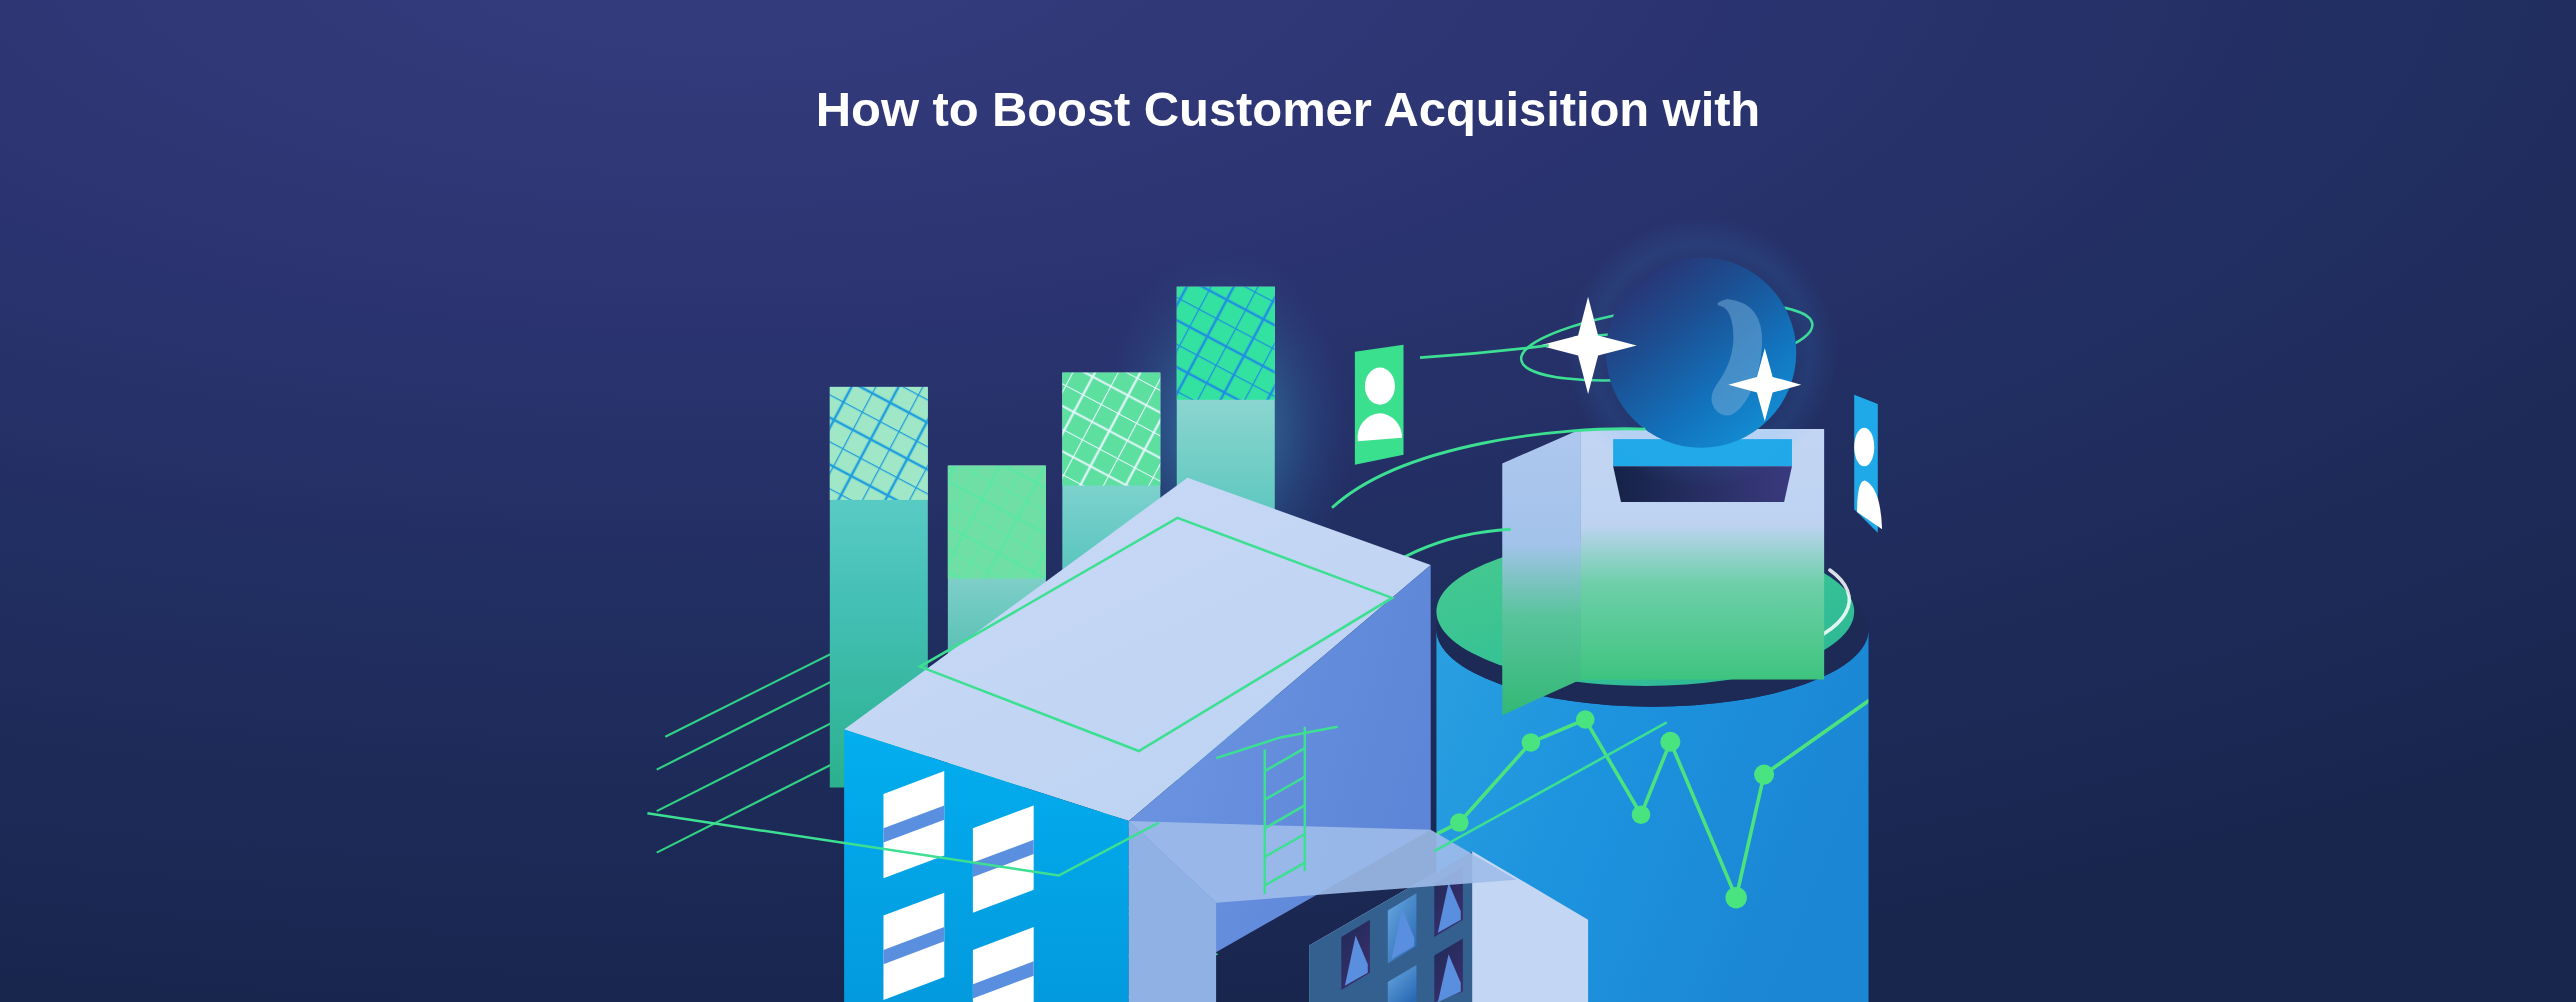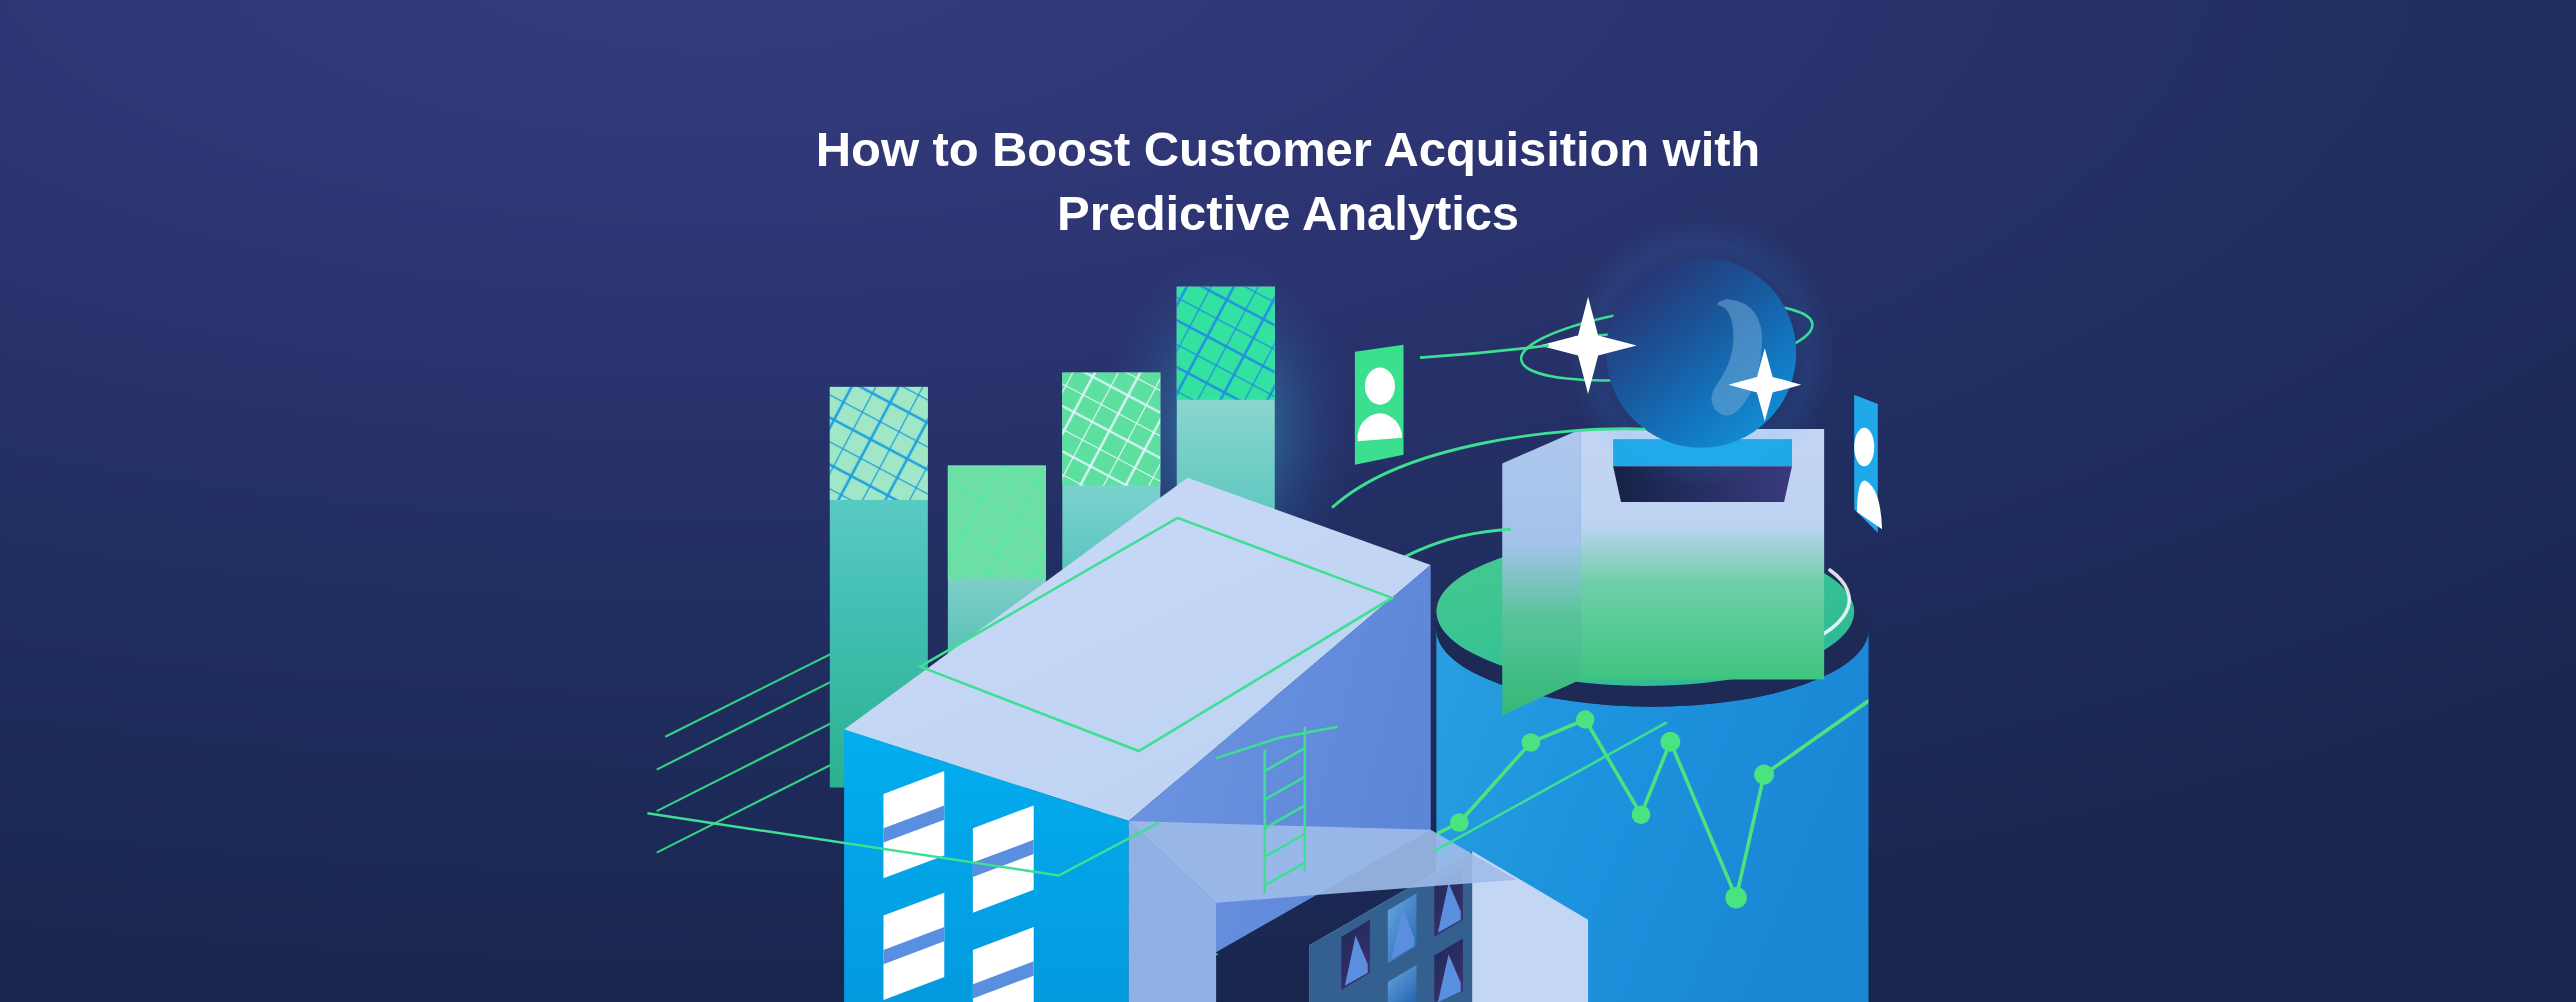--- a/index.html
+++ b/index.html
@@ -24,21 +24,20 @@
     display: block;
   }
   #title-block {
     position: absolute;
     left: 0;
     top: 77px;
     width: 2576px;
     text-align: center;
     z-index: 5;
     pointer-events: none;
-    margin-top: 40px;
   }
   #title-block .line {
     display: block;
     color: #ffffff;
     font-size: 49px;
     font-weight: 700;
     line-height: 64px;
     letter-spacing: -0.1px;
     white-space: pre;
   }
@@ -323,17 +322,16 @@
 
       <g fill="none" stroke="#3ddf92" stroke-width="3.5">
         <path d="M905 1137 L1480 1224 L1620 1150"></path>
         <path d="M2005 1190 L2330 1010"></path>
       </g>
     </g>
   </svg>
 
   <div id="title-block">
     <span class="line">How to Boost Customer Acquisition with</span>
-    <span class="line">Predictive Analytics</span>
   </div>
 
 </div>
 
 
 </body></html>

